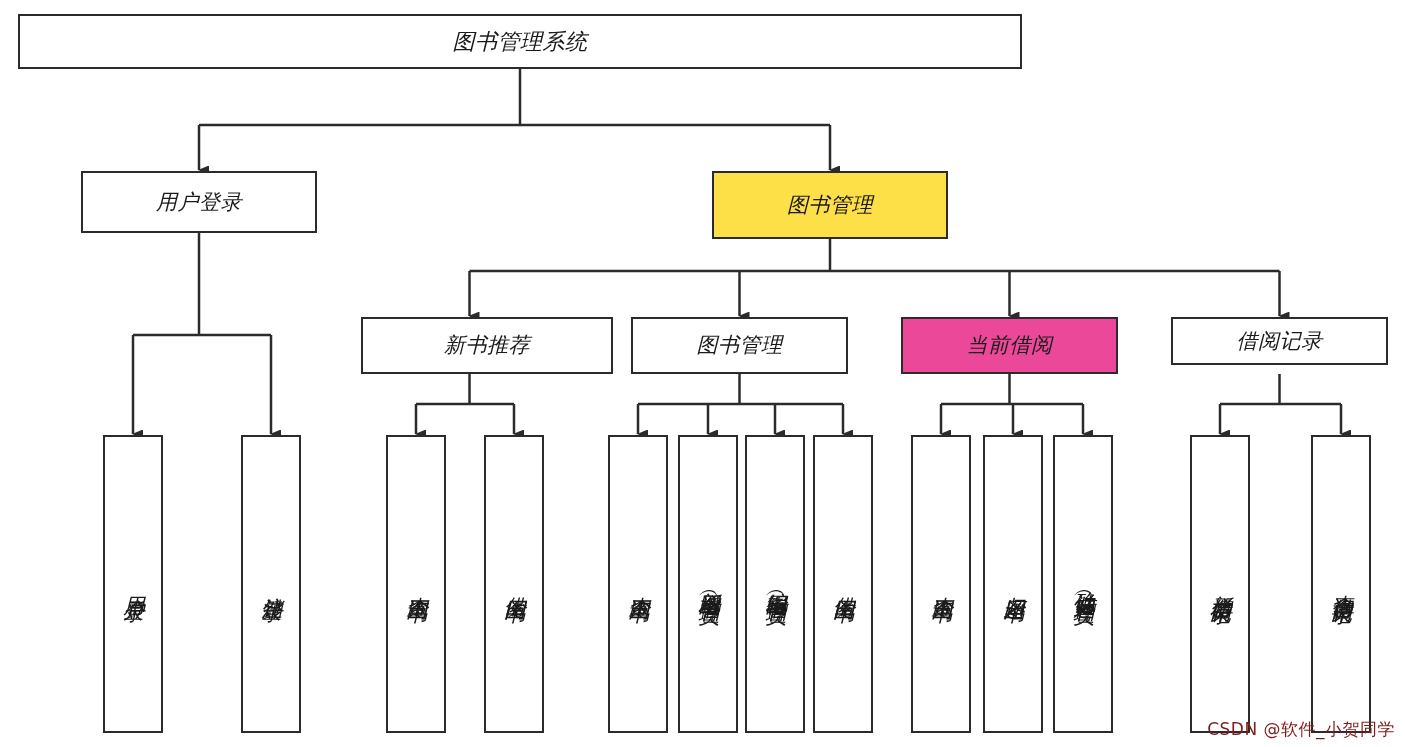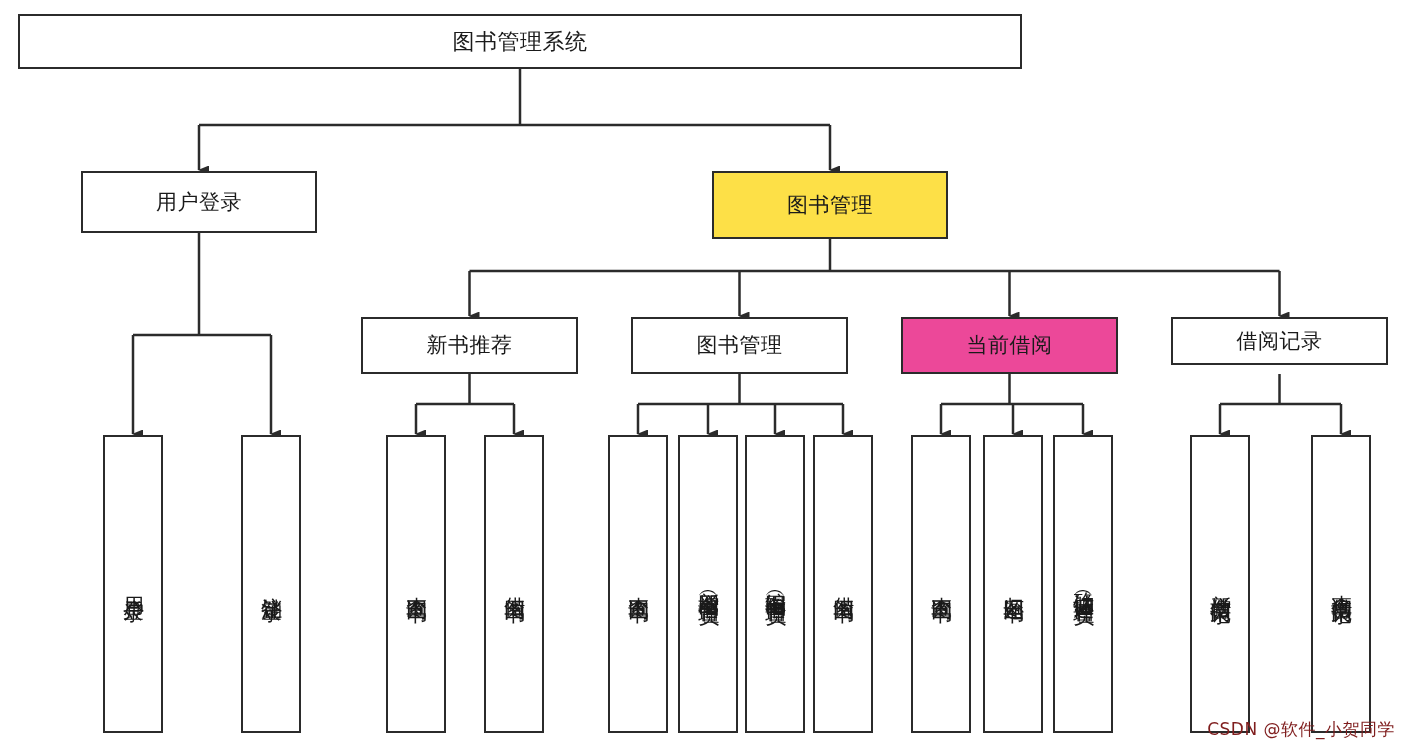--- a/index.html
+++ b/index.html
@@ -33,20 +33,21 @@
     display: flex;
     align-items: center;
     justify-content: center;
     color: #1a1a1a;
   }
   .node .label {
     display: block;
     text-align: center;
     line-height: 1.0;
     letter-spacing: 0.5px;
+    font-style: italic;
   }
   
   .node.horiz .label {
     font-size: 21px;
     white-space: nowrap;
   }
   .node.root .label {
     font-size: 22px;
   }
   
@@ -124,21 +125,21 @@
   <div id="nodes-layer">
       <div class="node horiz root" style="left: 18px; top: 14px; width: 1004px; height: 55px; border-color: rgb(43, 43, 43); background: rgb(255, 255, 255); border-width: 2.5px;">
         <span class="label" style="color: rgb(26, 26, 26);">图书管理系统</span>
       </div>
       <div class="node horiz" style="left: 81px; top: 171px; width: 236px; height: 62px; border-color: rgb(43, 43, 43); background: rgb(255, 255, 255); border-width: 2.5px;">
         <span class="label" style="color: rgb(26, 26, 26);">用户登录</span>
       </div>
       <div class="node horiz" style="left: 712px; top: 171px; width: 236px; height: 68px; border-color: rgb(43, 43, 43); background: #fde047; border-width: 2.5px;">
         <span class="label" style="color: rgb(26, 26, 26);">图书管理</span>
       </div>
-      <div class="node horiz" style="left: 361px; top: 317px; width: 217px; height: 57px; border-color: rgb(43, 43, 43); background: rgb(255, 255, 255); border-width: 2.5px;">
+      <div class="node horiz" style="left: 361px; top: 317px; width: 252px; height: 57px; border-color: rgb(43, 43, 43); background: rgb(255, 255, 255); border-width: 2.5px;">
         <span class="label" style="color: rgb(26, 26, 26);">新书推荐</span>
       </div>
       <div class="node horiz" style="left: 631px; top: 317px; width: 217px; height: 57px; border-color: rgb(43, 43, 43); background: rgb(255, 255, 255); border-width: 2.5px;">
         <span class="label" style="color: rgb(26, 26, 26);">图书管理</span>
       </div>
       <div class="node horiz" style="left: 901px; top: 317px; width: 217px; height: 57px; border-color: rgb(43, 43, 43); background: #ec4899; border-width: 2.5px;">
         <span class="label" style="color: rgb(26, 26, 26);">当前借阅</span>
       </div>
       <div class="node horiz" style="left: 1171px; top: 317px; width: 217px; height: 48px; border-color: rgb(43, 43, 43); background: rgb(255, 255, 255); border-width: 2.5px;">
         <span class="label" style="color: rgb(26, 26, 26);">借阅记录</span>

